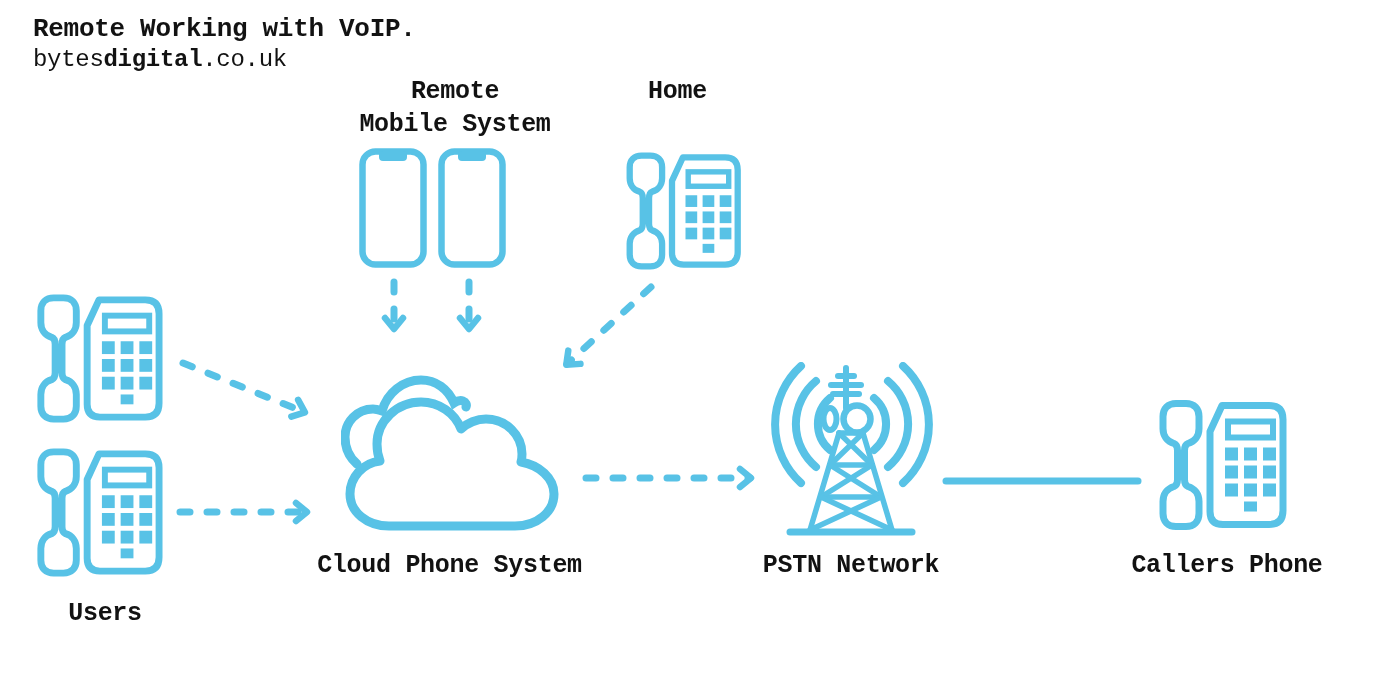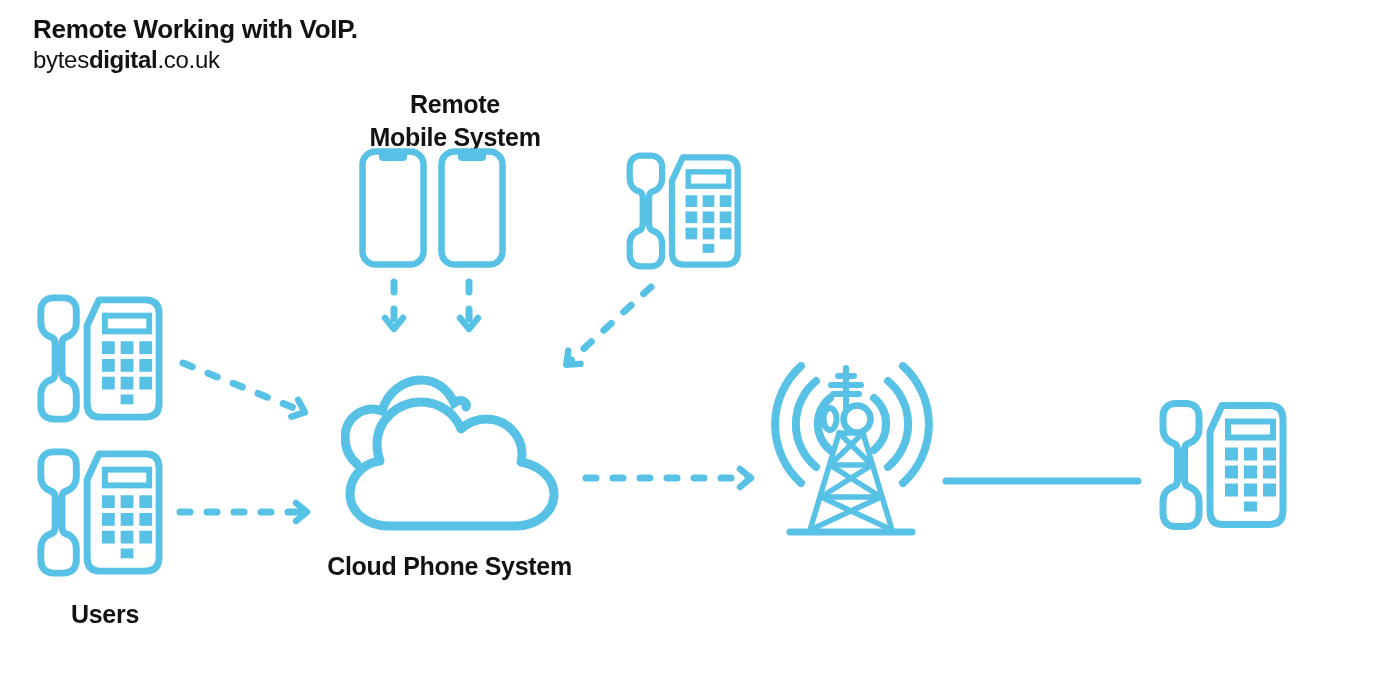--- a/index.html
+++ b/index.html
@@ -2,21 +2,21 @@
 <html style="--accent: #58C2E6; --ink: #121212; --bg: #FFFFFF;"><head>
 <meta charset="utf-8">
 <style>
   :root { --accent: #58C2E6; --ink: #121212; --bg: #ffffff; }
   html, body { margin: 0; padding: 0; background: var(--bg); }
   .canvas {
     position: relative;
     width: 1400px; height: 700px;
     background: var(--bg);
     overflow: hidden;
-    font-family: Liberation Sans, sans-serif;
+    font-family: Liberation Mono, monospace;
     color: var(--ink);
   }
   .abs { position: absolute; }
   .title {
     font-size: 26px; font-weight: 700; letter-spacing: -0.3px;
     color: var(--ink); white-space: nowrap;
   }
   .site { font-size: 24px; letter-spacing: -0.3px; white-space: nowrap; }
   .site .b { font-weight: 700; }
   .node-label {
@@ -94,31 +94,38 @@
         <path d="M 30,170 L 152,170" style="fill:none;stroke:var(--accent);stroke-width:7;stroke-linecap:round"></path>
       </symbol>
     </defs>
   </svg>
 
   <div class="abs title" style="left:33px; top:14px">Remote Working with VoIP.</div>
   <div class="abs site" style="left:33px; top:46px">
     <span>bytes</span><span class="b">digital</span><span>.co.uk</span>
   </div>
 
-  <div class="abs node-label" style="left:330px; top:88px; width:250px">
+  <div class="abs node-label" style="left:330px; top:76px; width:250px">
     <div>Remote</div>
     <div>Mobile System</div>
   </div>
   <div class="abs node-label" style="left:595px; top:76px; width:165px">
+    <div>Home</div>
   </div>
   <div class="abs node-label" style="left:5px; top:598px; width:200px">
     <div>Users</div>
   </div>
   <div class="abs node-label" style="left:292px; top:550px; width:315px">
     <div>Cloud Phone System</div>
+  </div>
+  <div class="abs node-label" style="left:740px; top:550px; width:222px">
+    <div>PSTN Network</div>
+  </div>
+  <div class="abs node-label" style="left:1118px; top:550px; width:218px">
+    <div>Callers Phone</div>
   </div>
 
   <svg class="abs icon" style="left:358px; top:147px" width="70" height="122" viewBox="0 0 70 122">
       <use href="#smartphone"></use>
     </svg>
   <svg class="abs icon" style="left:437px; top:147px" width="70" height="122" viewBox="0 0 70 122">
       <use href="#smartphone"></use>
     </svg>
 
   <svg class="abs icon" style="left:618px; top:150px" width="126" height="122" viewBox="0 0 140 135">

